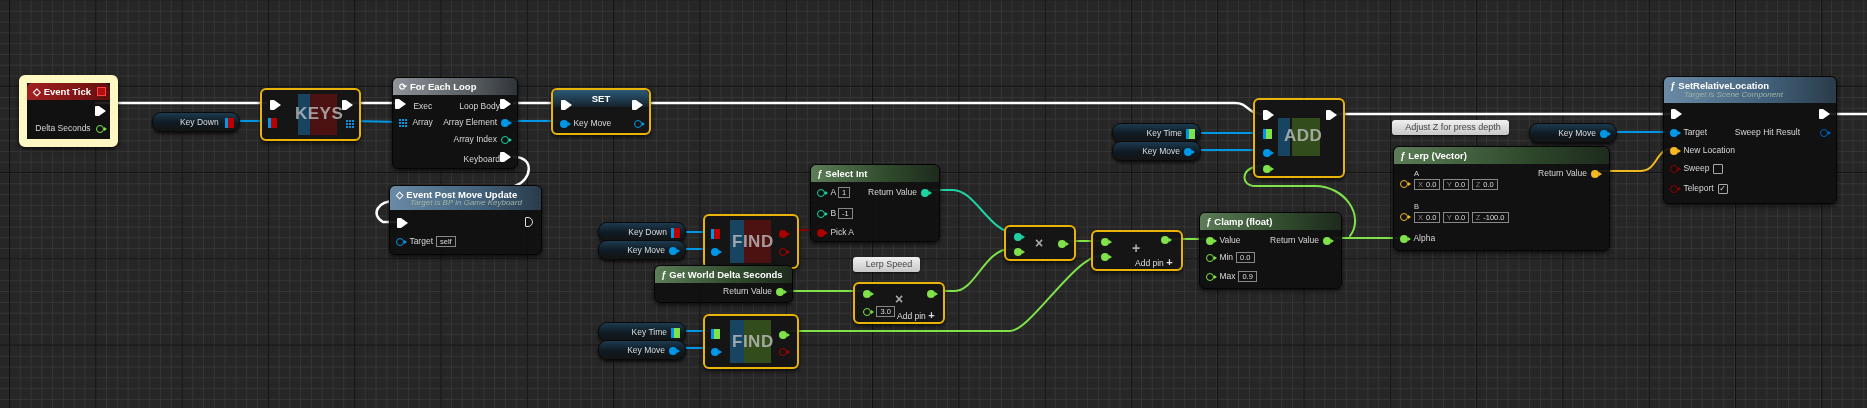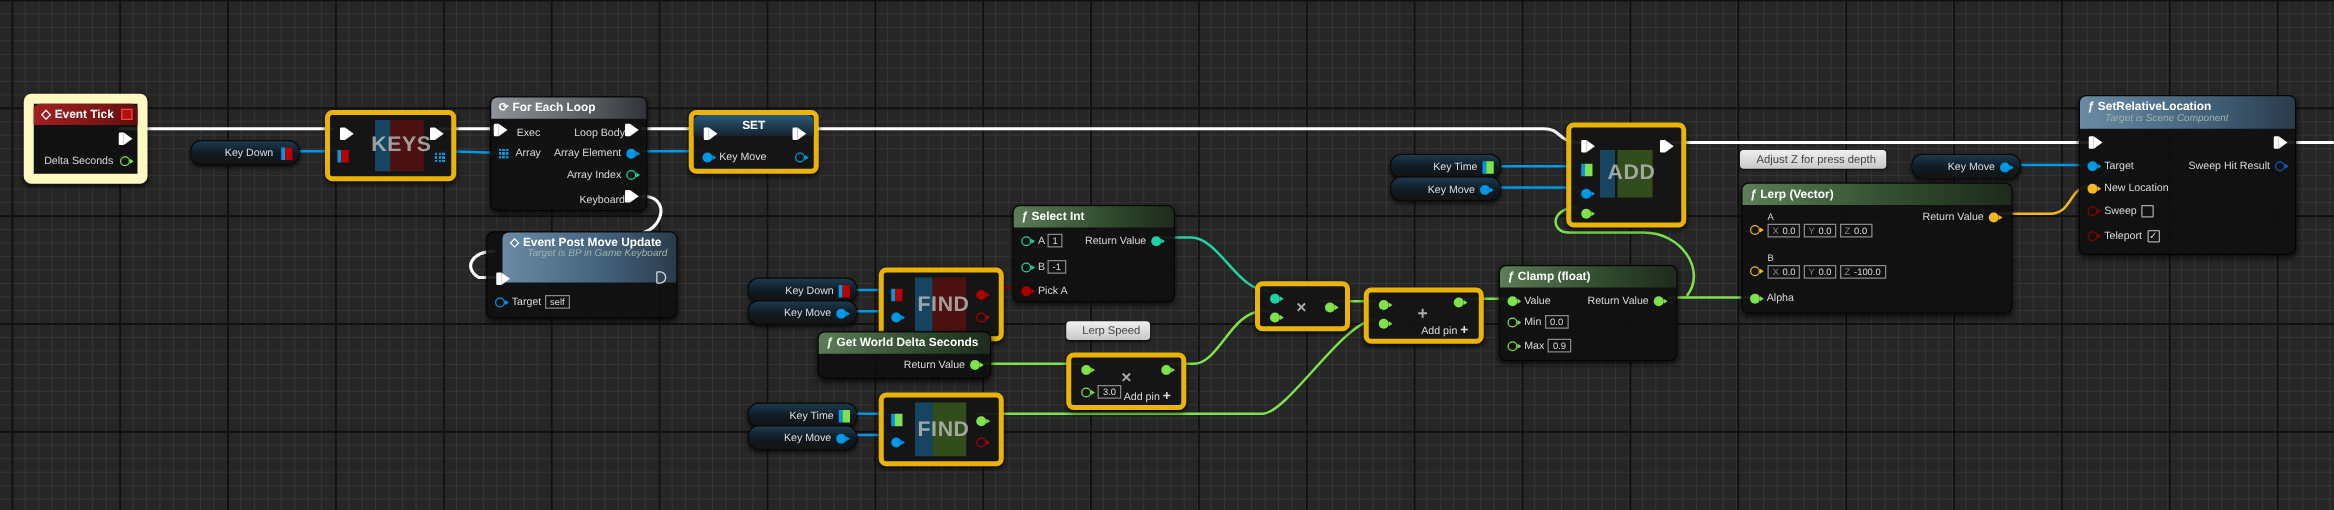--- a/index.html
+++ b/index.html
@@ -30,21 +30,21 @@
   .dot{display:inline-block;width:8px;height:8px;border-radius:50%;vertical-align:middle;position:relative;}
   .dot:after{content:"";position:absolute;right:-3px;top:2px;border-top:2px solid transparent;border-bottom:2px solid transparent;border-left:3px solid currentColor;}
   .ring{display:inline-block;width:6px;height:6px;border-radius:50%;border:1.5px solid;vertical-align:middle;position:relative;}
   .ring:after{content:"";position:absolute;right:-4px;top:1px;border-top:2px solid transparent;border-bottom:2px solid transparent;border-left:3px solid currentColor;}
   .box{display:inline-block;border:1px solid #888;padding:0 3px;font-size:7.5px;line-height:9px;color:#ddd;vertical-align:middle;}
   .check{display:inline-block;width:8px;height:8px;border:1.3px solid #aaa;border-radius:1px;vertical-align:middle;font-size:8px;line-height:8px;text-align:center;color:#ddd;}
   .var{position:absolute;height:18px;border-radius:9px;border:1px solid #0a0a0a;
     background:linear-gradient(to bottom,#1d3a4f 0%,#0f1a22 55%,#141414 100%);
     box-shadow:0 2px 3px rgba(0,0,0,0.7);font-size:8.5px;color:#ddd;line-height:18px;text-align:right;}
   .var .lbl{padding-right:4px;}
-  .compact{position:absolute;background:rgba(20,20,20,0.95);border:4px solid #eab308;border-radius:6px;box-shadow:0 2px 4px rgba(0,0,0,0.7);}
+  .compact{position:absolute;background:rgba(20,20,20,0.95);border:2px solid #eab308;border-radius:6px;box-shadow:0 2px 4px rgba(0,0,0,0.7);}
   .bigtxt{position:absolute;font-weight:bold;font-size:17px;color:rgba(200,200,200,0.75);letter-spacing:0.5px;}
   .bar{position:absolute;opacity:0.55;}
   .comment{position:absolute;background:linear-gradient(#f0f0f0,#c8c8c8);border-radius:3px;color:#444;font-size:9px;height:15px;line-height:15px;padding-left:5px;box-shadow:0 1px 2px rgba(0,0,0,0.6);text-align:center;}
   .arraygrid{display:inline-block;width:8px;height:8px;vertical-align:middle;background:
     linear-gradient(to right,currentColor 2px,transparent 2px,transparent 3px,currentColor 3px,currentColor 5px,transparent 5px,transparent 6px,currentColor 6px);
     -webkit-mask:linear-gradient(to bottom,#000 2px,transparent 2px,transparent 3px,#000 3px,#000 5px,transparent 5px,transparent 6px,#000 6px);}
 </style>
 </head>
 <body>
 
@@ -130,21 +130,21 @@
 <div class="compact" style="left:551px;top:88px;width:96px;height:43px;">
   <div style="position:absolute;left:0;top:0;right:0;height:17px;border-radius:5px 5px 0 0;background:linear-gradient(to bottom,#2b5a78,#16222c);"></div>
   <div style="position:absolute;left:0;right:0;top:3px;text-align:center;font-weight:bold;font-size:9.5px;color:#fff;">SET</div>
   <div class="pin" style="left:12px;top:10px;"><span class="exec"></span></div>
   <div class="pin" style="right:6px;top:10px;"><span class="exec"></span></div>
   <div class="pin" style="left:7px;top:28px;"><span class="dot" style="background:#0098e6;color:#0098e6;"></span> <span style="margin-left:3px;">Key Move</span></div>
   <div class="pin" style="right:7px;top:28px;"><span class="ring" style="color:#0098e6;"></span></div>
 </div>
 
 <div class="node" style="left:389px;top:185px;width:151px;height:68px;">
-  <div class="hdr blue" style="height:40px;margin-left:12px;">
+  <div class="hdr blue" style="height:24px;">
     <span style="margin-right:3px;">◇</span><span>Event Post Move Update</span>
     <span class="sub" style="top:11px;line-height:12px;">Target is BP  in Game Keyboard</span>
   </div>
   <div class="pin" style="left:11px;top:32px;"><span class="exec"></span></div>
   <div class="pin" style="right:8px;top:31px;"><span class="exec-o"></span></div>
   <div class="pin" style="left:6px;top:50px;"><span class="ring" style="color:#0098e6;"></span> <span style="margin:0 3px;">Target</span><span class="box">self</span></div>
 </div>
 
 <div class="var" style="left:598px;top:222px;width:86px;">
   <span class="lbl">Key Down</span><span style="display:inline-block;width:3px;height:10px;background:#0098e6;vertical-align:middle;"></span><span style="display:inline-block;width:6px;height:10px;background:#b00;vertical-align:middle;margin-right:5px;"></span>
@@ -277,14 +277,14 @@
 <div class="node" style="left:1663px;top:76px;width:172px;height:126px;">
   <div class="hdr blue" style="height:26px;"><span style="font-style:italic;margin-right:3px;">ƒ</span><span>SetRelativeLocation</span>
     <span class="sub" style="top:12px;line-height:12px;">Target is Scene Component</span>
   </div>
   <div class="pin" style="left:11px;top:32px;"><span class="exec"></span></div>
   <div class="pin" style="right:6px;top:32px;"><span class="exec"></span></div>
   <div class="pin" style="left:6px;top:50px;"><span class="dot" style="background:#0098e6;color:#0098e6;"></span> <span style="margin-left:3px;">Target</span></div>
   <div class="pin" style="left:6px;top:68px;"><span class="dot" style="background:#f3b822;color:#f3b822;"></span> <span style="margin-left:3px;">New Location</span></div>
   <div class="pin" style="left:6px;top:86px;"><span class="ring" style="color:#8a0000;"></span> <span style="margin:0 4px 0 3px;">Sweep</span><span class="check"></span></div>
   <div class="pin" style="left:6px;top:106px;"><span class="ring" style="color:#8a0000;"></span> <span style="margin:0 4px 0 3px;">Teleport</span><span class="check">✓</span></div>
-  <div class="pin r" style="right:8px;top:50px;"><span style="margin-right:4px;">Sweep Hit Result</span><span class="ring" style="color:#0060c0;"></span></div>
+  <div class="pin r" style="right:8px;top:50px;"><span style="margin-right:20px;">Sweep Hit Result</span><span class="ring" style="color:#0060c0;"></span></div>
 </div>
 
 </body></html>

